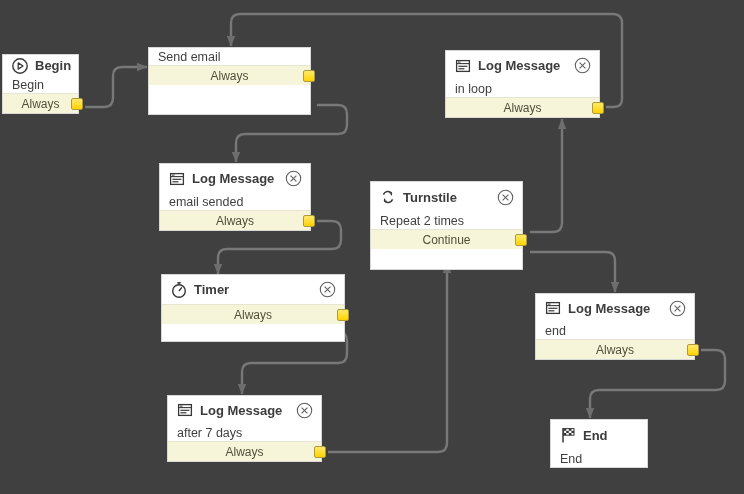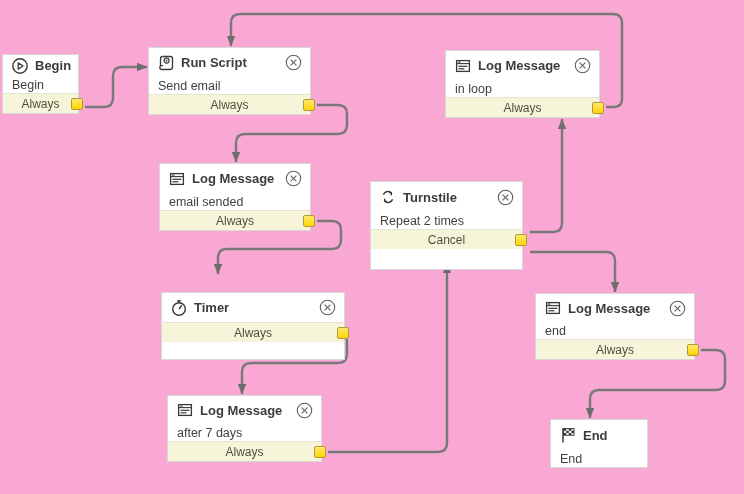--- a/index.html
+++ b/index.html
@@ -1,16 +1,16 @@
 <!DOCTYPE html>
 <html><head>
 <meta charset="utf-8">
 <style>
   html,body{margin:0;padding:0;background:#ffffff;}
-  #canvas{position:relative;width:744px;height:494px;background:#f9a8d4;overflow:hidden;
+  #canvas{position:relative;width:744px;height:494px;background:#404040;overflow:hidden;
           font-family:"Liberation Sans",sans-serif;}
   #wires{position:absolute;left:0;top:0;width:744px;height:494px;}
   .node{position:absolute;background:#ffffff;border:1px solid #d8d8d8;box-sizing:border-box;}
   .node-header{display:flex;align-items:center;padding:0 8px;box-sizing:border-box;}
   .node-icon{flex:0 0 auto;display:flex;align-items:center;margin-right:6px;}
   .node-title{font-size:13px;font-weight:700;color:#3c3c3c;white-space:nowrap;}
   .node-close{margin-left:auto;flex:0 0 auto;display:flex;align-items:center;cursor:pointer;}
   .node-sub{padding:0 9px;font-size:12.5px;color:#3f3f3f;white-space:nowrap;display:flex;align-items:center;box-sizing:border-box;}
   .row{position:relative;height:20px;box-sizing:border-box;background:#f7f5d9;border-top:1px solid #e7e5d0;
        display:flex;align-items:center;justify-content:center;font-size:12px;color:#51503b;cursor:pointer;}
@@ -49,38 +49,20 @@
         </span>
         <span class="node-title">Begin</span>
       </div>
       <div class="node-sub" style="height: 17px;">Begin</div>
       <div class="row">
         <span>Always</span>
         <span class="port"></span>
       </div>
     </div>
     <div class="node" style="left: 148px; top: 47px; width: 163px; height: 68px;">
-      <div class="node-header" style="height: 29px;">
-        <span class="node-icon">
-          <svg width="18" height="18" viewBox="0 0 18 18">
-            <path d="M5.5,2.5 H13.5 Q15.5,2.5 15.5,4.5 V13 Q15.5,15.5 13,15.5 H5 Q2.8,15.5 2.8,13.4 Q2.8,11.6 4.6,11.6 H6" fill="none" stroke="#383838" stroke-width="1.3" stroke-linejoin="round"></path>
-            <path d="M5.5,2.5 Q3.5,2.7 3.5,4.7 V12" fill="none" stroke="#383838" stroke-width="1.3"></path>
-            <circle cx="9.6" cy="6.6" r="2.5" fill="none" stroke="#383838" stroke-width="1.2"></circle>
-            <circle cx="9.6" cy="6.6" r="0.9" fill="#383838"></circle>
-          </svg>
-        </span>
-        <span class="node-title">Run Script</span>
-        <span class="node-close">
-          <svg width="17" height="17" viewBox="0 0 17 17">
-            <circle cx="8.5" cy="8.5" r="7.2" fill="none" stroke="#5f5f5f" stroke-width="1.1"></circle>
-            <line x1="5.6" y1="5.6" x2="11.4" y2="11.4" stroke="#5f5f5f" stroke-width="1.1"></line>
-            <line x1="11.4" y1="5.6" x2="5.6" y2="11.4" stroke="#5f5f5f" stroke-width="1.1"></line>
-          </svg>
-        </span>
-      </div>
       <div class="node-sub" style="height: 17px;">Send email</div>
       <div class="row">
         <span>Always</span>
         <span class="port"></span>
       </div>
     </div>
     <div class="node" style="left: 159px; top: 163px; width: 152px; height: 68px;">
       <div class="node-header" style="height: 29px;">
         <span class="node-icon">
           <svg width="18" height="18" viewBox="0 0 18 18">
@@ -99,21 +81,21 @@
             <line x1="11.4" y1="5.6" x2="5.6" y2="11.4" stroke="#5f5f5f" stroke-width="1.1"></line>
           </svg>
         </span>
       </div>
       <div class="node-sub" style="height: 17px;">email sended</div>
       <div class="row">
         <span>Always</span>
         <span class="port"></span>
       </div>
     </div>
-    <div class="node" style="left: 161px; top: 292px; width: 184px; height: 68px;">
+    <div class="node" style="left: 161px; top: 274px; width: 184px; height: 68px;">
       <div class="node-header" style="height: 29px;">
         <span class="node-icon">
           <svg width="18" height="18" viewBox="0 0 18 18">
             <circle cx="9" cy="10" r="6.3" fill="none" stroke="#383838" stroke-width="1.4"></circle>
             <line x1="9" y1="3.7" x2="9" y2="2" stroke="#383838" stroke-width="1.4"></line>
             <line x1="7.2" y1="1.8" x2="10.8" y2="1.8" stroke="#383838" stroke-width="1.4"></line>
             <line x1="9" y1="10" x2="11.8" y2="6.4" stroke="#383838" stroke-width="1.4"></line>
           </svg>
         </span>
         <span class="node-title">Timer</span>
@@ -170,21 +152,21 @@
         <span class="node-close">
           <svg width="17" height="17" viewBox="0 0 17 17">
             <circle cx="8.5" cy="8.5" r="7.2" fill="none" stroke="#5f5f5f" stroke-width="1.1"></circle>
             <line x1="5.6" y1="5.6" x2="11.4" y2="11.4" stroke="#5f5f5f" stroke-width="1.1"></line>
             <line x1="11.4" y1="5.6" x2="5.6" y2="11.4" stroke="#5f5f5f" stroke-width="1.1"></line>
           </svg>
         </span>
       </div>
       <div class="node-sub" style="height: 17px;">Repeat 2 times</div>
       <div class="row">
-        <span>Cancel</span>
+        <span>Continue</span>
         <span class="port"></span>
       </div>
     </div>
     <div class="node" style="left: 445px; top: 50px; width: 155px; height: 68px;">
       <div class="node-header" style="height: 29px;">
         <span class="node-icon">
           <svg width="18" height="18" viewBox="0 0 18 18">
             <rect x="2.6" y="3.6" width="12.8" height="10.8" fill="none" stroke="#383838" stroke-width="1.3"></rect>
             <line x1="2.6" y1="6.6" x2="15.4" y2="6.6" stroke="#383838" stroke-width="1.1"></line>
             <line x1="4" y1="5.1" x2="6.6" y2="5.1" stroke="#383838" stroke-width="1"></line>

